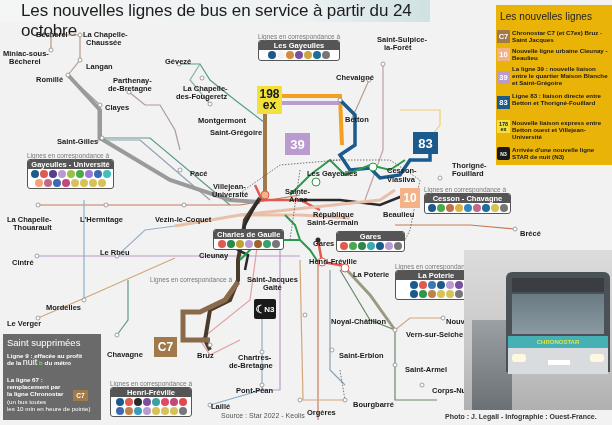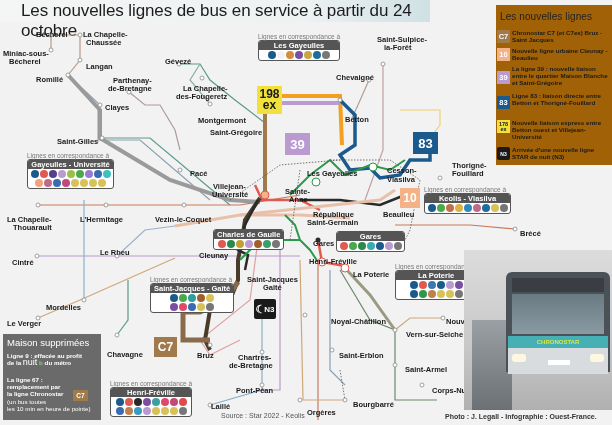--- a/index.html
+++ b/index.html
@@ -9,21 +9,21 @@
     position: absolute; left: 0; top: 0; width: 430px; height: 22px;
     background: linear-gradient(90deg, #f4f5f5 0%, #eef2f3 70%, #cfe1e4 100%);
   }
   .title-bar h1 {
     font-family: "Liberation Sans", sans-serif; font-weight: 400;
     font-size: 17px; color: #1c1c1c; position: absolute; left: 21px; top: 1px; letter-spacing: -0.1px;
   }
   .map { position: absolute; left: 0; top: 0; width: 612px; height: 425px; }
   .stn { font-family: "Liberation Sans", sans-serif; font-size: 7.5px; fill: #1a1a1a; font-weight: 700; }
   .legend {
-    position: absolute; left: 496px; top: 5px; width: 116px; height: 160px; background: #a16207;
+    position: absolute; left: 496px; top: 5px; width: 116px; height: 160px; background: #eab308;
   }
   .legend h2 { font-family: "Liberation Sans", sans-serif; font-size: 10px; font-weight: 400; color: #222; position: absolute; left: 4px; top: 6px; letter-spacing: 0.1px; }
   .leg-item { position: absolute; left: 0; width: 116px; display: flex; align-items: flex-start; }
   .leg-badge { width: 13px; min-width: 13px; height: 13px; margin: 1px 2px 0 1px; font-size: 7.5px; color: #fff; font-weight: 700; display: flex; align-items: center; justify-content: center; }
   .leg-text { font-size: 6.2px; line-height: 7.1px; color: #1a1a1a; font-weight: 700; }
   .supp {
     position: absolute; left: 3px; top: 334px; width: 98px; height: 86px; background: #6a6a6a; color: #fff;
   }
   .supp h3 { font-size: 9.5px; font-weight: 400; position: absolute; left: 4px; top: 3px; }
   .supp p { font-size: 6.2px; font-weight: 700; line-height: 7px; position: absolute; left: 4px; }
@@ -271,21 +271,21 @@
           <span class="dot" style="background: rgb(215, 194, 90);"></span>
           <span class="dot" style="background: rgb(215, 194, 90);"></span>
           <span class="dot" style="background: rgb(215, 194, 90);"></span>
           <span class="dot" style="background: rgb(215, 194, 90);"></span>
         </div>
       </div>
     </div>
     <div class="corr-box" style="left: 424px; top: 186px;">
       <div class="corr-cap">Lignes en correspondance à</div>
       <div class="corr-card">
-        <div class="corr-name">Keolis - Vlasilva</div>
+        <div class="corr-name">Cesson - Chavagne</div>
         <div class="corr-dots" style="width: 85px; margin: 0px auto;">
           <span class="dot" style="background: rgb(27, 90, 140);"></span>
           <span class="dot" style="background: rgb(74, 170, 74);"></span>
           <span class="dot" style="background: rgb(192, 112, 74);"></span>
           <span class="dot" style="background: rgb(224, 176, 64);"></span>
           <span class="dot" style="background: rgb(42, 138, 192);"></span>
           <span class="dot" style="background: rgb(192, 106, 138);"></span>
           <span class="dot" style="background: rgb(29, 109, 154);"></span>
           <span class="dot" style="background: rgb(215, 194, 90);"></span>
           <span class="dot" style="background: rgb(119, 119, 119);"></span>
@@ -315,35 +315,20 @@
           <span class="dot" style="background: rgb(42, 138, 74);"></span>
           <span class="dot" style="background: rgb(58, 170, 176);"></span>
           <span class="dot" style="background: rgb(27, 90, 140);"></span>
           <span class="dot" style="background: rgb(185, 155, 208);"></span>
           <span class="dot" style="background: rgb(119, 119, 119);"></span>
         </div>
       </div>
     </div>
     <div class="corr-box" style="left: 150px; top: 276px;">
       <div class="corr-cap">Lignes en correspondance à</div>
-      <div class="corr-card">
-        <div class="corr-name">Saint-Jacques - Gaîté</div>
-        <div class="corr-dots" style="width: 49px; margin: 0px auto;">
-          <span class="dot" style="background: rgb(27, 90, 140);"></span>
-          <span class="dot" style="background: rgb(74, 170, 74);"></span>
-          <span class="dot" style="background: rgb(42, 160, 160);"></span>
-          <span class="dot" style="background: rgb(160, 96, 42);"></span>
-          <span class="dot" style="background: rgb(215, 194, 90);"></span>
-          <span class="dot" style="background: rgb(123, 79, 160);"></span>
-          <span class="dot" style="background: rgb(224, 74, 106);"></span>
-          <span class="dot" style="background: rgb(58, 106, 176);"></span>
-          <span class="dot" style="background: rgb(215, 194, 90);"></span>
-          <span class="dot" style="background: rgb(119, 119, 119);"></span>
-        </div>
-      </div>
     </div>
     <div class="corr-box" style="left: 395px; top: 263px;">
       <div class="corr-cap">Lignes en correspondance à</div>
       <div class="corr-card">
         <div class="corr-name">La Poterie</div>
         <div class="corr-dots" style="width: 58px; margin: 0px auto;">
           <span class="dot" style="background: rgb(27, 90, 140);"></span>
           <span class="dot" style="background: rgb(224, 90, 79);"></span>
           <span class="dot" style="background: rgb(58, 122, 176);"></span>
           <span class="dot" style="background: rgb(27, 90, 140);"></span>
@@ -406,21 +391,21 @@
     <div class="leg-badge" style="background:#f3e13b;color:#1a1a1a;font-size:5.5px;line-height:5px;text-align:center">178 ex</div>
     <div class="leg-text">Nouvelle liaison express entre Betton ouest et Villejean-Université</div>
   </div>
   <div class="leg-item" style="top:141px;">
     <div class="leg-badge" style="background:#1a1a1a;border-radius:2px;font-size:5px">N3</div>
     <div class="leg-text">Arrivée d'une nouvelle ligne STAR de nuit (N3)</div>
   </div>
 </div>
 
 <div class="supp">
-  <h3>Maison supprimées</h3>
+  <h3>Saint supprimées</h3>
   <p style="top:18px">Ligne 9 : effacée au profit</p>
   <p style="top:25px">
     <span>de la</span>
     <span class="big">nuit</span>
     <span style="color:#7bd07b">b</span>
     <span>du métro</span>
   </p>
   <p style="top:42px">La ligne 67 :</p>
   <p style="top:49px">remplacement par</p>
   <p style="top:56px">la ligne Chronostar</p>

